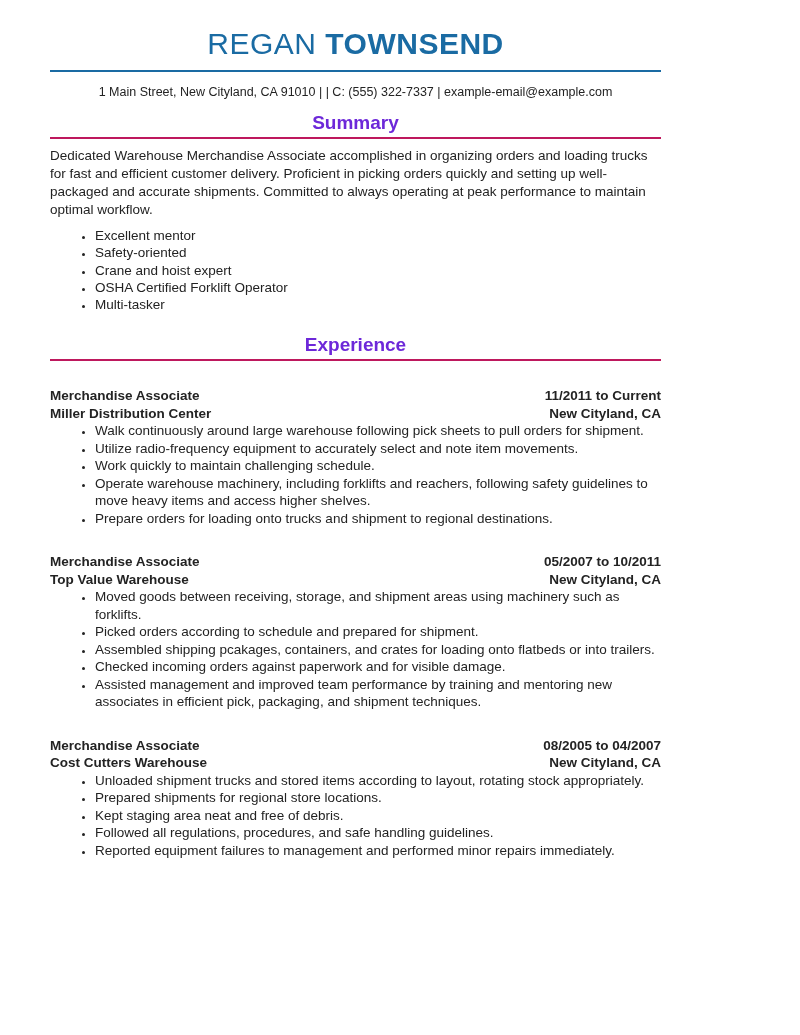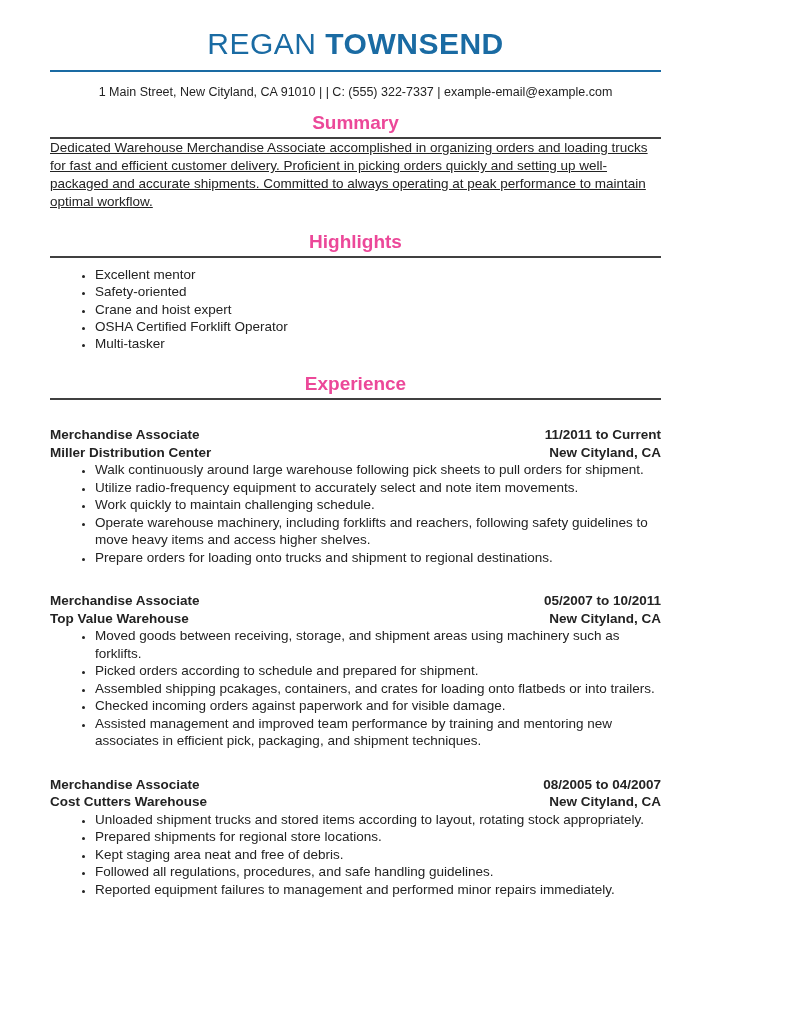--- a/index.html
+++ b/index.html
@@ -27,34 +27,34 @@
     text-align: center;
     font-size: 12.5px;
     margin-top: 13px;
     color: #232323;
   }
 
   
   h2.section-heading {
     font-size: 19px;
     font-weight: 700;
-    color: #ec4899;
+    color: #6d28d9;
     text-align: center;
     padding-bottom: 3px;
-    border-bottom: 2px solid #404040;
+    border-bottom: 2px solid #be185d;
   }
   .summary-section   h2 { margin-top: 13px; }
   .highlights-section h2 { margin-top: 20px; }
   .experience-section h2 { margin-top: 21px; }
 
   
   .summary-text {
+    margin-top: 8px;
     font-size: 13.5px;
     line-height: 18px;
-    text-decoration: underline;
   }
 
   
   .highlights-columns { display: flex; margin-top: 8px; }
   .highlights-columns ul { width: 50%; }
   ul.bullets {
     list-style: disc outside;
     padding-left: 45px;
   }
   ul.bullets li {
@@ -84,21 +84,20 @@
     <hr class="name-rule">
     <div class="contact">1 Main Street, New Cityland, CA 91010 | | C: (555) 322-7337 | example-email@example.com</div>
   </header>
 
   <section class="summary-section">
     <h2 class="section-heading">Summary</h2>
     <p class="summary-text">Dedicated Warehouse Merchandise Associate accomplished in organizing orders and loading trucks for fast and efficient customer delivery. Proficient in picking orders quickly and setting up well-packaged and accurate shipments. Committed to always operating at peak performance to maintain optimal workflow.</p>
   </section>
 
   <section class="highlights-section">
-    <h2 class="section-heading">Highlights</h2>
     <div class="highlights-columns">
       <ul class="bullets">
 
       <li>Excellent mentor</li>
           <li>Safety-oriented</li>
           <li>Crane and hoist expert</li>
           <li>OSHA Certified Forklift Operator</li>
           <li>Multi-tasker</li>
         </ul>
     </div>

